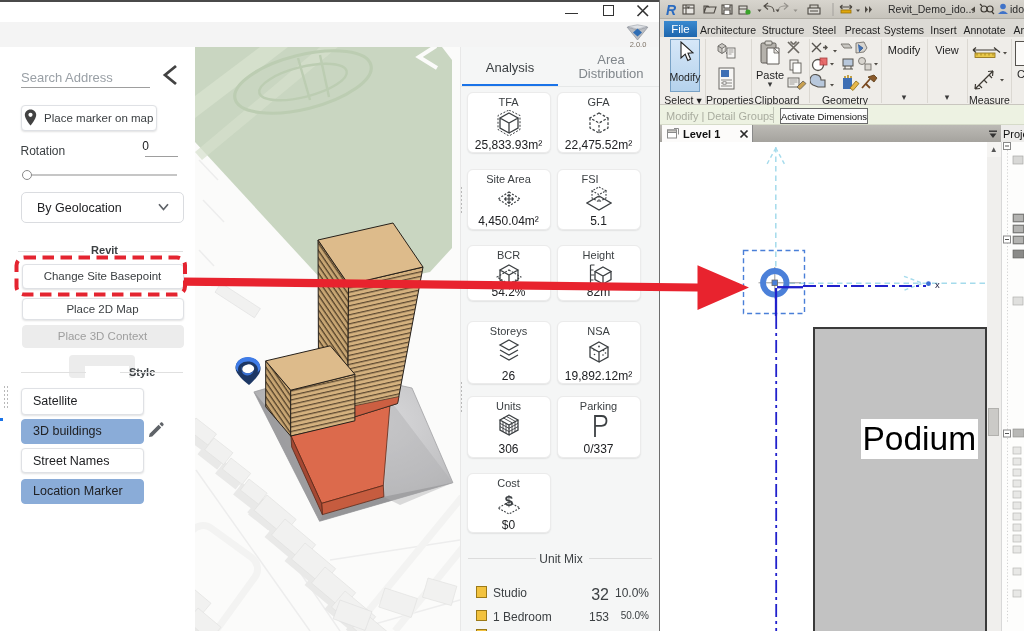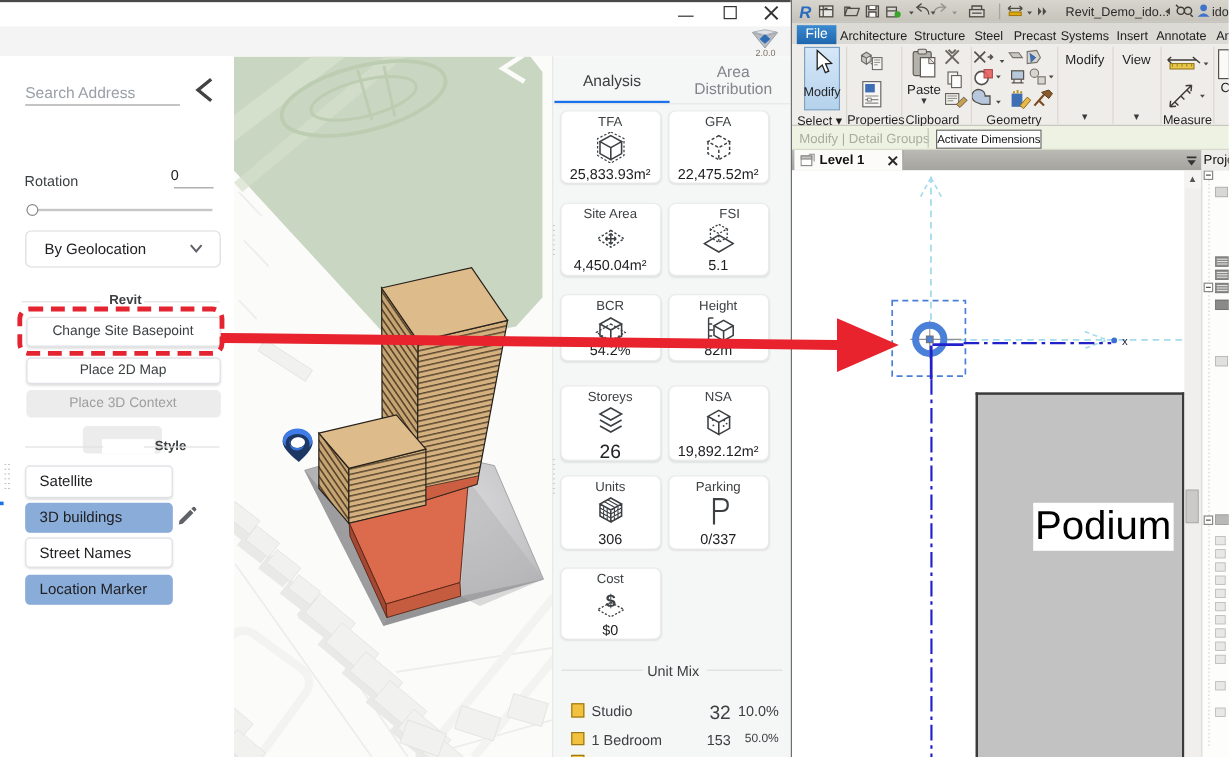--- a/index.html
+++ b/index.html
@@ -42,20 +42,27 @@
   <div class="ab" style="left:0;top:47px;width:195px;height:584px;background:#fff;"></div>
   <div class="ab" style="left:3px;top:385px;width:6px;height:24px;background-image:radial-gradient(#b9b9b9 30%, transparent 32%);background-size:3px 4px;"></div>
   <div class="ab" style="left:0;top:418px;width:3px;height:2.5px;background:#1a73e8;"></div>
 
   <div class="ab" style="left:21px;top:70px;font-size:13px;color:#9aa0a6;">Search Address</div>
   <div class="ab" style="left:21px;top:87px;width:129px;height:1px;background:#9e9e9e;"></div>
   <svg class="ab" style="left:162px;top:64px;" width="16" height="22" viewBox="0 0 16 22">
     <path d="M14 2 L3 11 L14 20" fill="none" stroke="#424242" stroke-width="2.8"></path>
   </svg>
 
+  <div class="btn" style="left:20.5px;top:105px;width:136.5px;height:25.5px;">
+    <svg width="13" height="17" viewBox="0 0 13 17" style="margin-right:7px;">
+      <path d="M6.5 0.5 C3 0.5 0.8 3 0.8 6 C0.8 10 6.5 16.5 6.5 16.5 C6.5 16.5 12.2 10 12.2 6 C12.2 3 10 0.5 6.5 0.5 Z" fill="#424242"></path>
+      <circle cx="6.5" cy="5.8" r="2.1" fill="#fff"></circle>
+    </svg>
+    <span style="white-space:nowrap;font-size:11.5px;">Place marker on map</span>
+  </div>
 
   <div class="ab" style="left:20.5px;top:144px;font-size:12px;color:#3c4043;">Rotation</div>
   <div class="ab" style="left:119px;top:139px;width:30px;text-align:right;font-size:12px;color:#202124;">0</div>
   <div class="ab" style="left:145px;top:155.5px;width:33px;height:1px;background:#9e9e9e;"></div>
 
   <div class="ab" style="left:27px;top:173.8px;width:150px;height:1.8px;background:#c6c6c6;"></div>
   <div class="ab" style="left:22px;top:169.5px;width:10px;height:10px;border-radius:50%;background:#fff;border:1.7px solid #8a8a8a;"></div>
 
   <div class="ab" style="left:20.5px;top:191.5px;width:163.5px;height:31.5px;border:1px solid #dadce0;border-radius:5px;background:#fff;"></div>
   <div class="ab" style="left:37px;top:201px;font-size:12.5px;color:#202124;">By Geolocation</div>
@@ -215,21 +222,21 @@
       </svg>
   <div class="ab" style="left:87.5px;top:90.5px;width:100px;text-align:center;font-size:12px;color:#202124;">22,475.52m²</div>
   <div class="ab" style="left:5.5px;top:121.5px;width:84px;height:61px;background:#fff;border:1px solid #ebebeb;border-radius:6px;box-shadow:0 1px 1.5px rgba(0,0,0,.08);"></div>
   <div class="ab" style="left:5.5px;top:125.5px;width:84px;text-align:center;font-size:11px;color:#3c4043;">Site Area</div>
   <svg class="ab" style="left:34.5px;top:139.0px;" width="26" height="26" viewBox="0 0 26 26">
         <path d="M13 6 L24 13 L13 20 L2 13 Z" fill="none" stroke="#3c4043" stroke-width="1.2" stroke-dasharray="2 1.6"></path>
         <path d="M13 8.5 L13 17.5 M8.5 13 L17.5 13 M13 8.5 L11.3 10.2 M13 8.5 L14.7 10.2 M13 17.5 L11.3 15.8 M13 17.5 L14.7 15.8 M8.5 13 L10.2 11.3 M8.5 13 L10.2 14.7 M17.5 13 L15.8 11.3 M17.5 13 L15.8 14.7" stroke="#3c4043" stroke-width="1.2" fill="none"></path>
       </svg>
   <div class="ab" style="left:-2.5px;top:167.0px;width:100px;text-align:center;font-size:12px;color:#202124;">4,450.04m²</div>
   <div class="ab" style="left:95.5px;top:121.5px;width:84px;height:61px;background:#fff;border:1px solid #ebebeb;border-radius:6px;box-shadow:0 1px 1.5px rgba(0,0,0,.08);"></div>
-  <div class="ab" style="left:105px;top:125.5px;width:84px;text-align:center;font-size:11px;color:#3c4043;">FSI</div>
+  <div class="ab" style="left:87px;top:125.5px;width:84px;text-align:center;font-size:11px;color:#3c4043;">FSI</div>
   <svg class="ab" style="left:124.5px;top:139.0px;" width="26" height="26" viewBox="0 0 26 26">
         <path d="M13 1 L20 4.8 L13 8.6 L6 4.8 Z M6 4.8 L6 12 L13 15.8 L13 8.6 M20 4.8 L20 12 L13 15.8" fill="none" stroke="#3c4043" stroke-width="1.1" stroke-dasharray="1.8 1.4"></path>
         <path d="M13 10 L25 17 L13 24 L1 17 Z" fill="none" stroke="#3c4043" stroke-width="1.3"></path>
       </svg>
   <div class="ab" style="left:87.5px;top:167.0px;width:100px;text-align:center;font-size:12px;color:#202124;">5.1</div>
   <div class="ab" style="left:5.5px;top:197.5px;width:84px;height:56px;background:#fff;border:1px solid #ebebeb;border-radius:6px;box-shadow:0 1px 1.5px rgba(0,0,0,.08);"></div>
   <div class="ab" style="left:5.5px;top:201.5px;width:84px;text-align:center;font-size:11px;color:#3c4043;">BCR</div>
   <svg class="ab" style="left:34.5px;top:215.0px;" width="26" height="26" viewBox="0 0 26 26">
         <path d="M13 3 L22 8 L13 13 L4 8 Z M4 8 L4 18 L13 23 L13 13 M22 8 L22 18 L13 23" fill="none" stroke="#3c4043" stroke-width="1.3"></path>
         <path d="M13 8 L25 15 L13 22 L1 15 Z" fill="none" stroke="#3c4043" stroke-width="1.1" stroke-dasharray="1.8 1.4"></path>
@@ -242,21 +249,21 @@
         <path d="M17 5 L25 9.5 L17 14 L9 9.5 Z M9 9.5 L9 17.5 L17 22 L17 14 M25 9.5 L25 17.5 L17 22" fill="none" stroke="#3c4043" stroke-width="1.3"></path>
       </svg>
   <div class="ab" style="left:87.5px;top:238.0px;width:100px;text-align:center;font-size:12px;color:#202124;">82m</div>
   <div class="ab" style="left:5.5px;top:274px;width:84px;height:63px;background:#fff;border:1px solid #ebebeb;border-radius:6px;box-shadow:0 1px 1.5px rgba(0,0,0,.08);"></div>
   <div class="ab" style="left:5.5px;top:278px;width:84px;text-align:center;font-size:11px;color:#3c4043;">Storeys</div>
   <svg class="ab" style="left:34.5px;top:291.5px;" width="26" height="26" viewBox="0 0 26 26">
         <path d="M13 1 L22 6 L13 11 L4 6 Z" fill="none" stroke="#3c4043" stroke-width="1.3"></path>
         <path d="M4 11 L13 16 L22 11" fill="none" stroke="#3c4043" stroke-width="1.3"></path>
         <path d="M4 16 L13 21 L22 16" fill="none" stroke="#3c4043" stroke-width="1.3"></path>
       </svg>
-  <div class="ab" style="left:-2.5px;top:321.5px;width:100px;text-align:center;font-size:16px;color:#202124;">26</div>
+  <div class="ab" style="left:-2.5px;top:321.5px;width:100px;text-align:center;font-size:12px;color:#202124;">26</div>
   <div class="ab" style="left:95.5px;top:274px;width:84px;height:63px;background:#fff;border:1px solid #ebebeb;border-radius:6px;box-shadow:0 1px 1.5px rgba(0,0,0,.08);"></div>
   <div class="ab" style="left:95.5px;top:278px;width:84px;text-align:center;font-size:11px;color:#3c4043;">NSA</div>
   <svg class="ab" style="left:124.5px;top:291.5px;" width="26" height="26" viewBox="0 0 26 26">
         <path d="M13 3 L22 8 L13 13 L4 8 Z M4 8 L4 18 L13 23 L13 13 M22 8 L22 18 L13 23" fill="none" stroke="#3c4043" stroke-width="1.3"></path>
         <circle cx="13" cy="7.5" r="0.9" fill="#3c4043"></circle>
         <circle cx="8" cy="11" r="0.8" fill="#3c4043"></circle>
         <circle cx="8.5" cy="15.5" r="0.8" fill="#3c4043"></circle>
         <circle cx="17.5" cy="11.5" r="0.8" fill="#3c4043"></circle>
         <circle cx="17" cy="16" r="0.8" fill="#3c4043"></circle>
         <circle cx="19.5" cy="14" r="0.8" fill="#3c4043"></circle>

